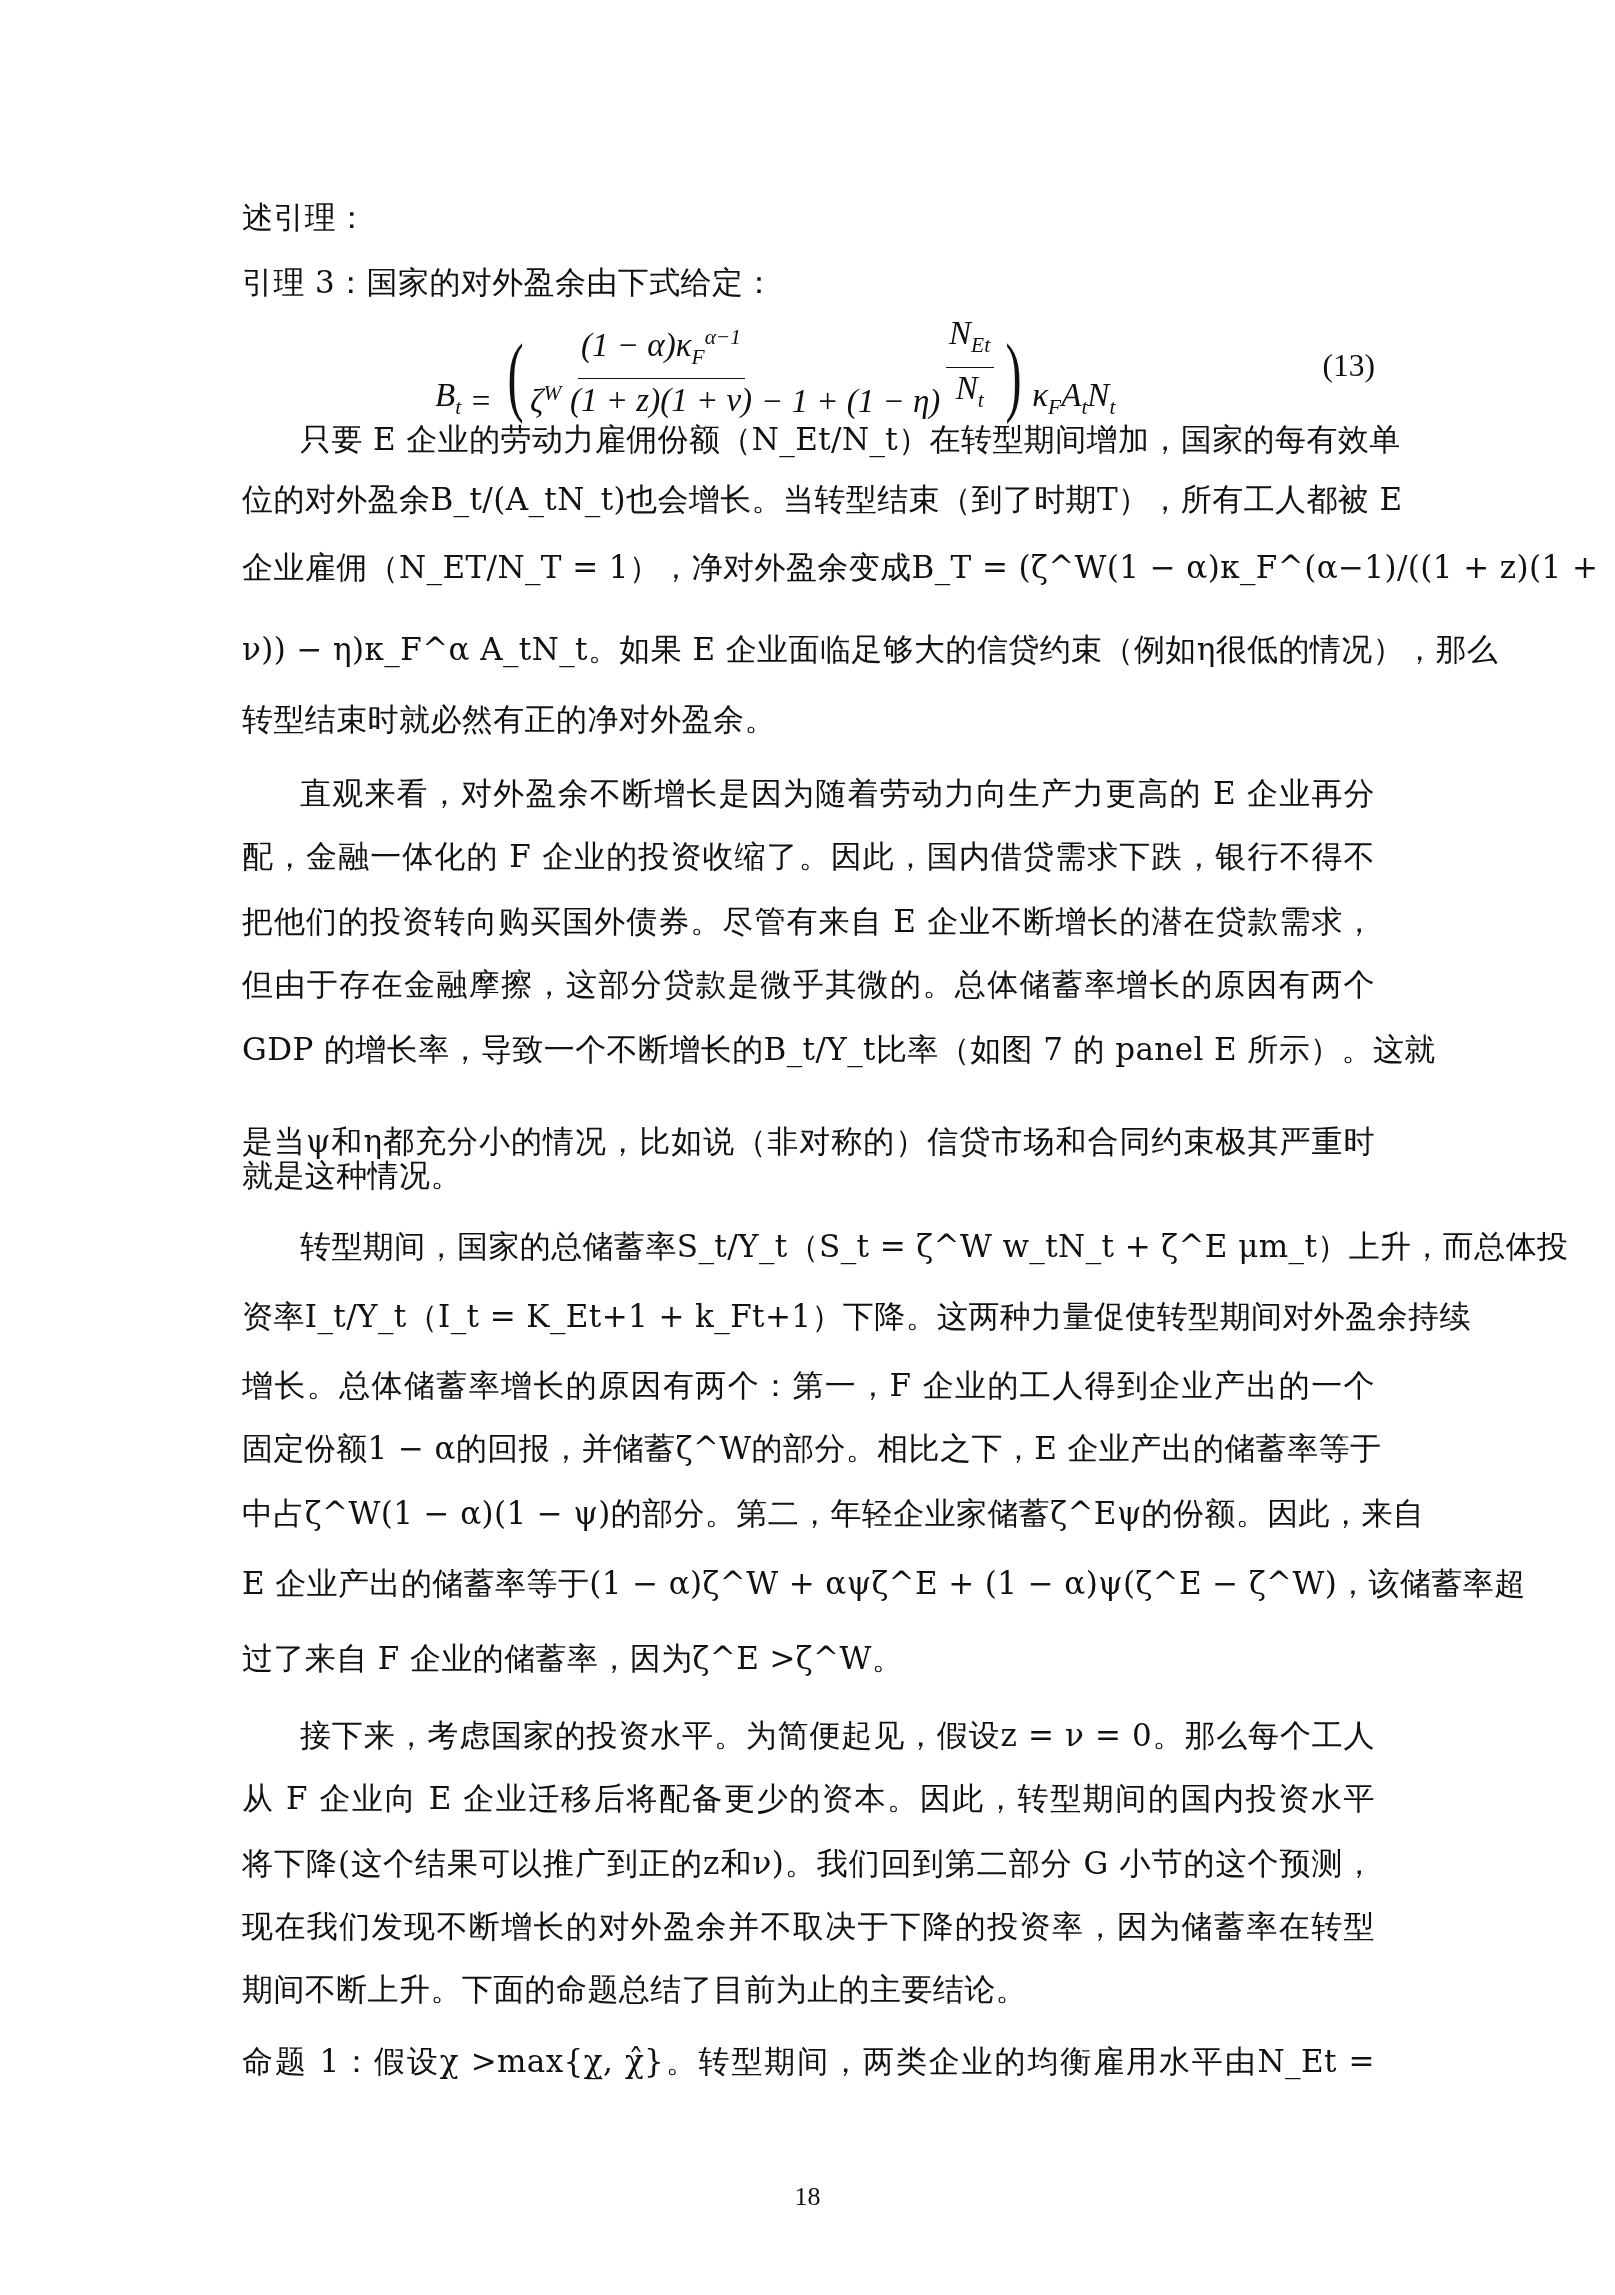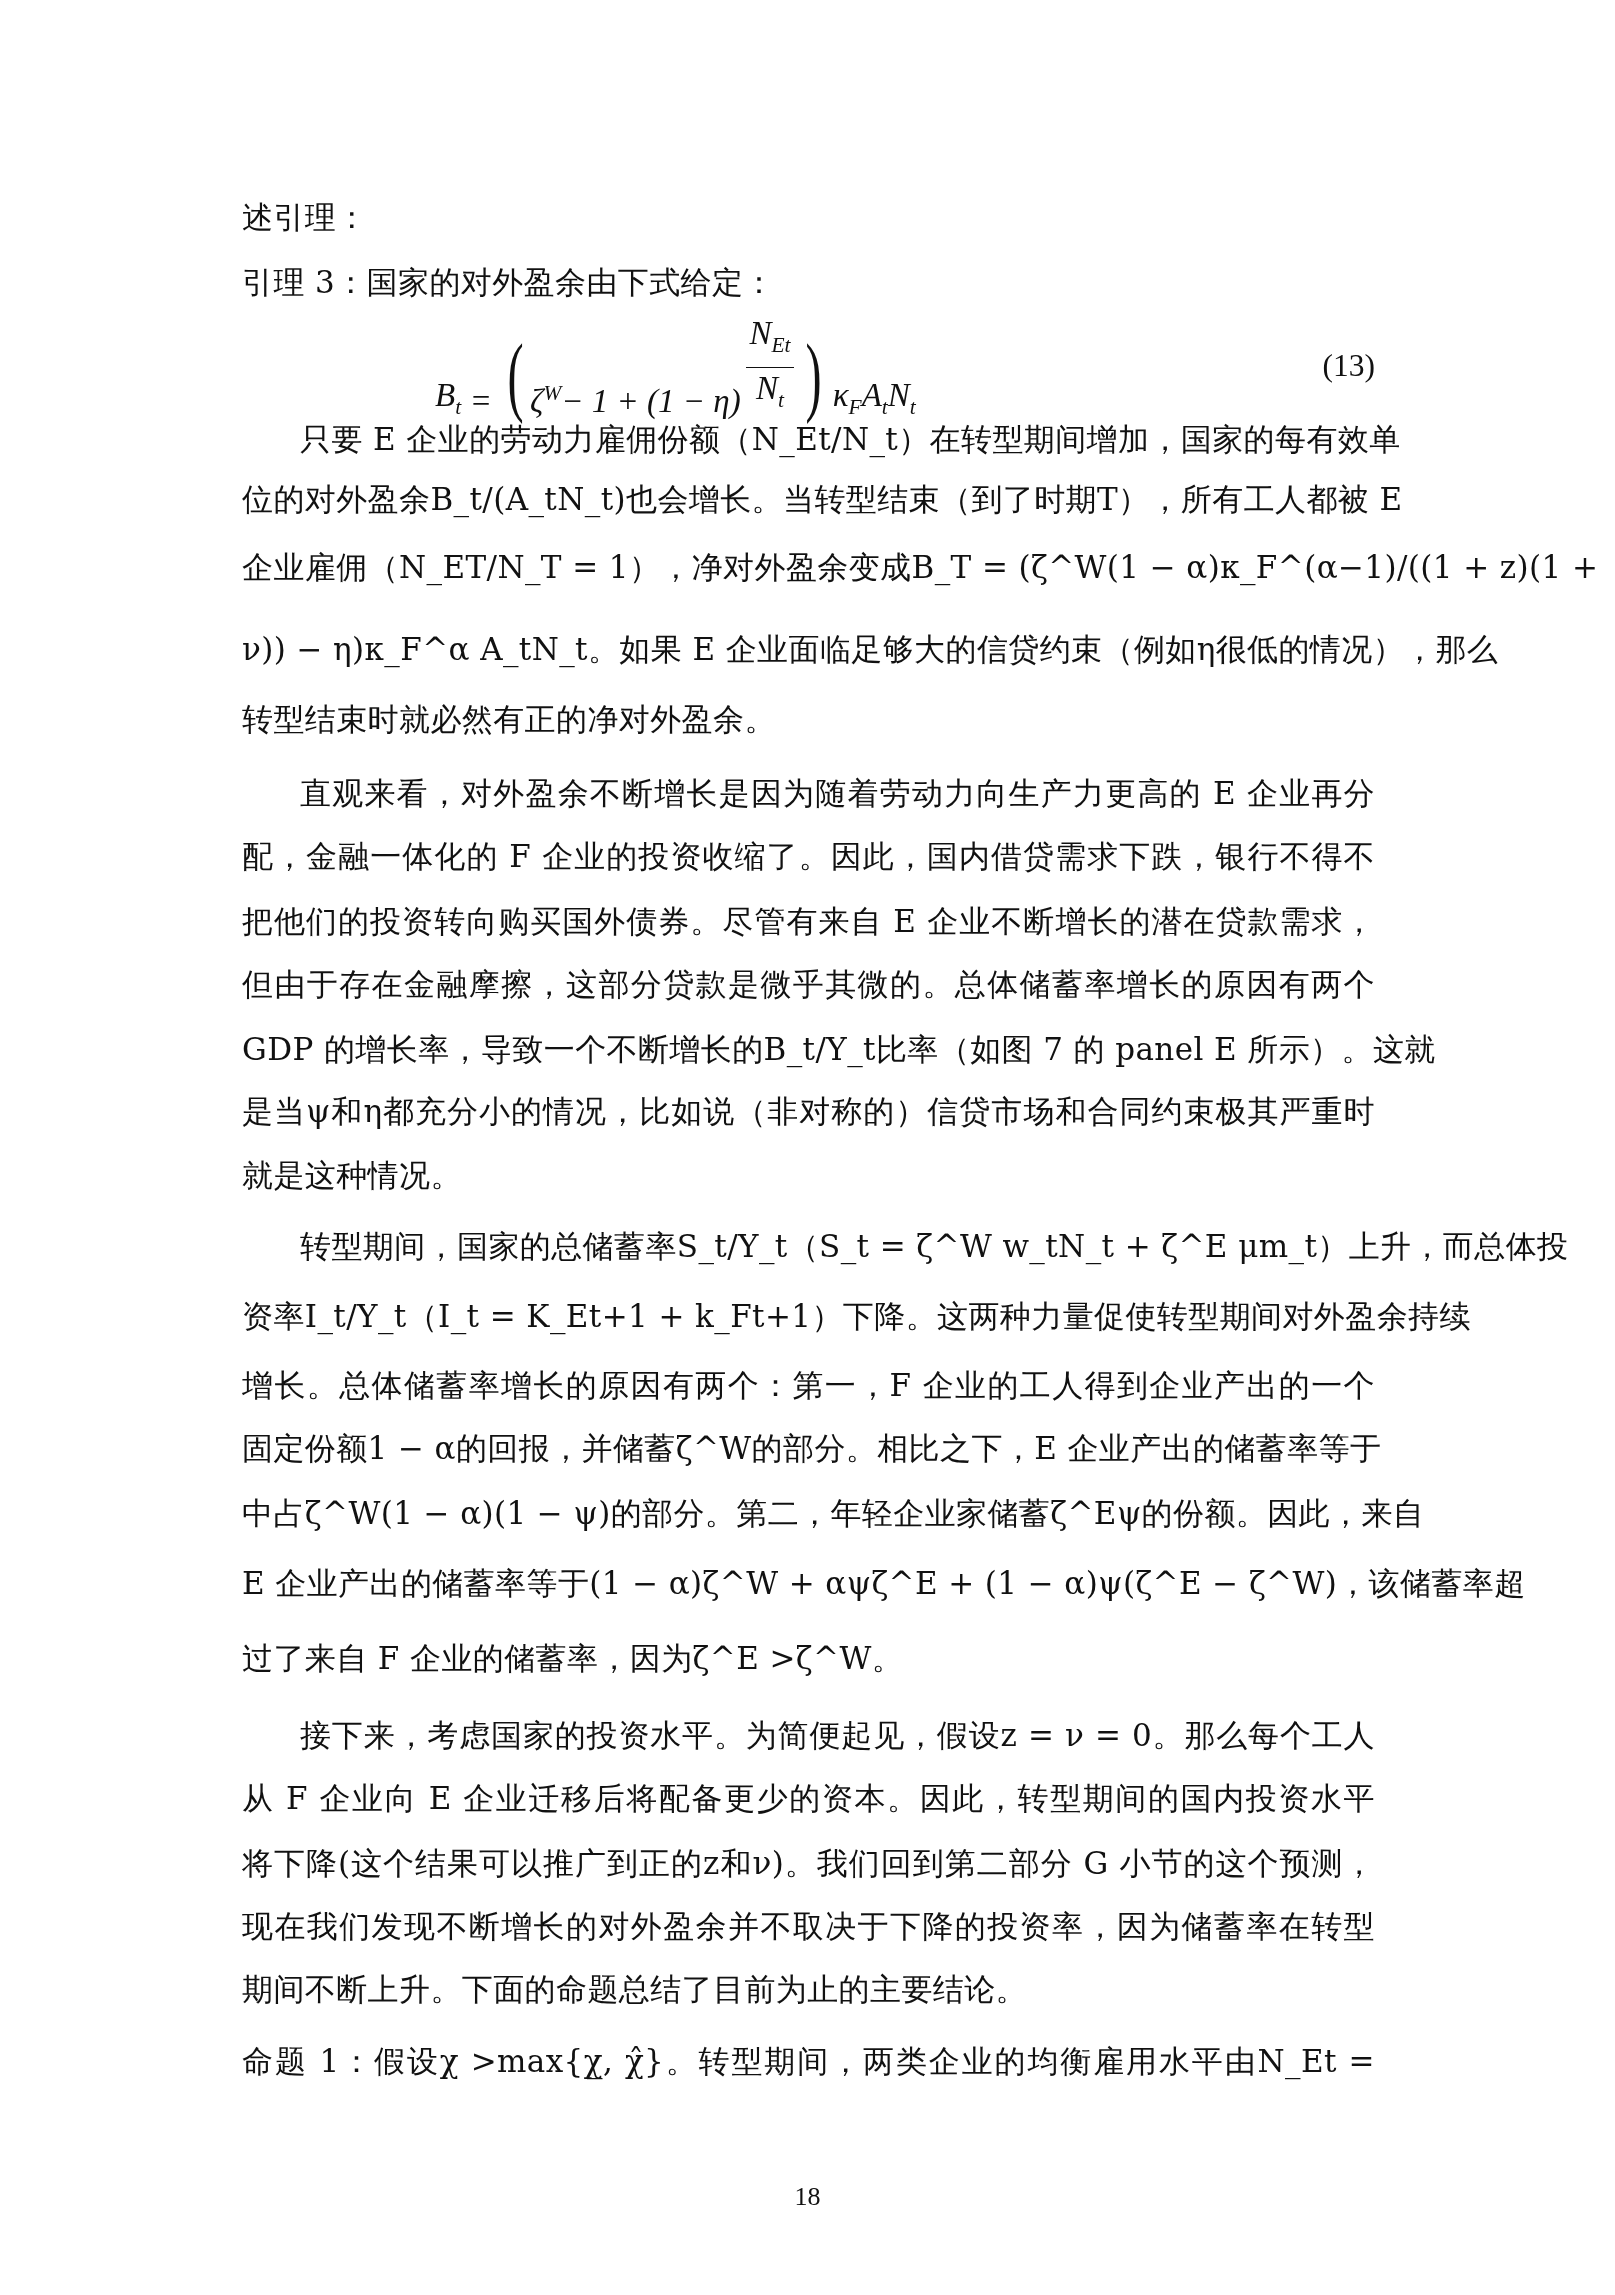--- a/index.html
+++ b/index.html
@@ -45,20 +45,24 @@
   <div class="line" style="top:263px">
     <span class="bold">引理 3：</span><span>国家的对外盈余由下式给定：</span>
   </div>
 
   <div class="eq">
     <div class="eq-body">
       <span class="m"><span>B</span><sub>t</sub></span>
       <span class="mr" style="margin:0 10.5px">=</span>
       <span class="bigparen">(</span>
       <span class="m"><span>ζ</span><sup>W</sup></span>
+      <span class="frac">
+        <span class="num m"><span>(1 − α)κ</span><sub>F</sub><sup>α−1</sup></span>
+        <span class="den m">(1 + z)(1 + ν)</span>
+      </span>
       <span class="m">− 1 + (1 − η)</span>
       <span class="frac">
         <span class="num m"><span>N</span><sub>Et</sub></span>
         <span class="den m"><span>N</span><sub>t</sub></span>
       </span>
       <span class="bigparen">)</span>
       <span class="m" style="margin-left:4px"><span>κ</span><sub>F</sub><span>A</span><sub>t</sub><span>N</span><sub>t</sub></span>
     </div>
     <span class="eq-num">(13)</span>
   </div>
@@ -67,21 +71,21 @@
   <div class="line justify" style="top:480px">位的对外盈余B_t/(A_tN_t)也会增长。当转型结束（到了时期T），所有工人都被 E</div>
   <div class="line justify" style="top:548px">企业雇佣（N_ET/N_T = 1），净对外盈余变成B_T = (ζ^W(1 − α)κ_F^(α−1)/((1 + z)(1 +</div>
   <div class="line justify" style="top:630px">ν)) − η)κ_F^α A_tN_t。如果 E 企业面临足够大的信贷约束（例如η很低的情况），那么</div>
   <div class="line" style="top:700px">转型结束时就必然有正的净对外盈余。</div>
 
   <div class="line justify indent" style="top:774px">直观来看，对外盈余不断增长是因为随着劳动力向生产力更高的 E 企业再分</div>
   <div class="line justify" style="top:837px">配，金融一体化的 F 企业的投资收缩了。因此，国内借贷需求下跌，银行不得不</div>
   <div class="line justify" style="top:902px">把他们的投资转向购买国外债券。尽管有来自 E 企业不断增长的潜在贷款需求，</div>
   <div class="line justify" style="top:965px">但由于存在金融摩擦，这部分贷款是微乎其微的。总体储蓄率增长的原因有两个</div>
   <div class="line justify" style="top:1030px">GDP 的增长率，导致一个不断增长的B_t/Y_t比率（如图 7 的 panel E 所示）。这就</div>
-  <div class="line justify" style="top:1092px">是当ψ和η都充分小的情况，比如说（非对称的）信贷市场和合同约束极其严重时</div>
+  <div class="line justify" style="top:1122px">是当ψ和η都充分小的情况，比如说（非对称的）信贷市场和合同约束极其严重时</div>
   <div class="line" style="top:1156px">就是这种情况。</div>
 
   <div class="line justify indent" style="top:1227px">转型期间，国家的总储蓄率S_t/Y_t（S_t = ζ^W w_tN_t + ζ^E μm_t）上升，而总体投</div>
   <div class="line justify" style="top:1297px">资率I_t/Y_t（I_t = K_Et+1 + k_Ft+1）下降。这两种力量促使转型期间对外盈余持续</div>
   <div class="line justify" style="top:1366px">增长。总体储蓄率增长的原因有两个：第一，F 企业的工人得到企业产出的一个</div>
   <div class="line justify" style="top:1429px">固定份额1 − α的回报，并储蓄ζ^W的部分。相比之下，E 企业产出的储蓄率等于</div>
   <div class="line justify" style="top:1494px">中占ζ^W(1 − α)(1 − ψ)的部分。第二，年轻企业家储蓄ζ^Eψ的份额。因此，来自</div>
   <div class="line justify" style="top:1564px">E 企业产出的储蓄率等于(1 − α)ζ^W + αψζ^E + (1 − α)ψ(ζ^E − ζ^W)，该储蓄率超</div>
   <div class="line" style="top:1639px">过了来自 F 企业的储蓄率，因为ζ^E &gt;ζ^W。</div>
 

